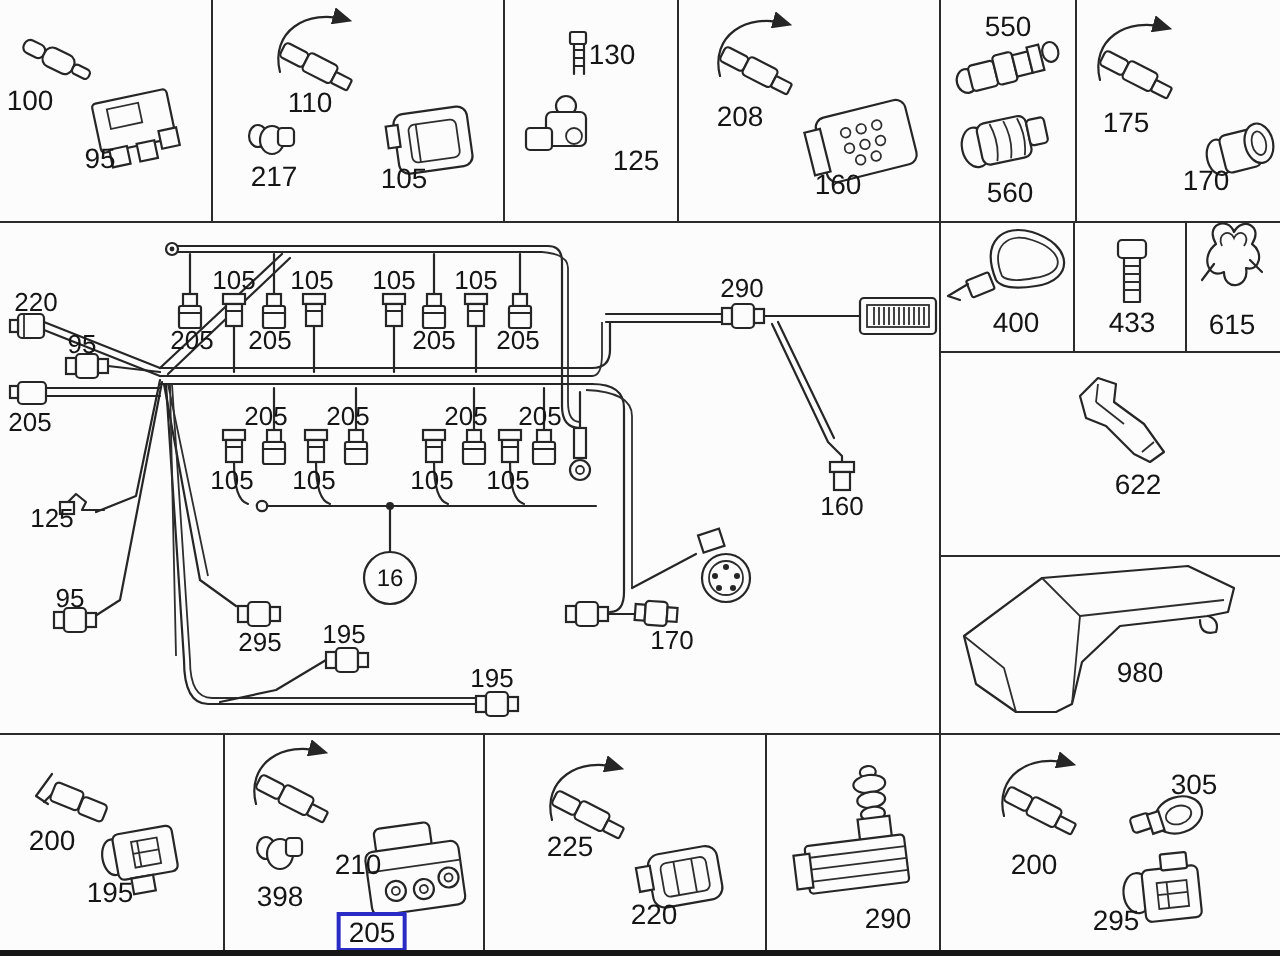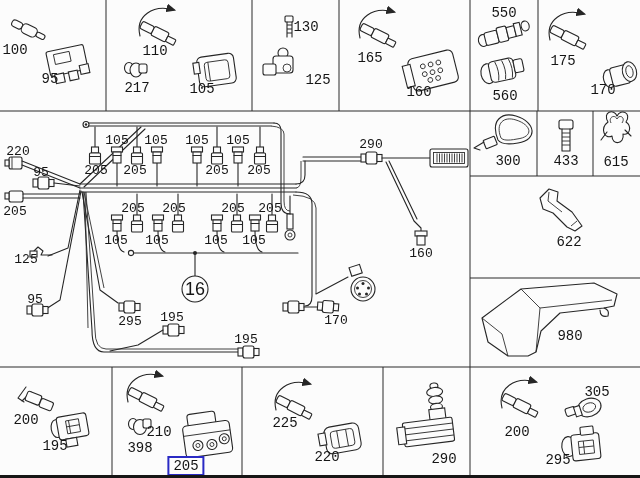--- a/index.html
+++ b/index.html
@@ -5,29 +5,28 @@
   html,body{margin:0;padding:0;background:#e8e8e8;}
   .stage{
     position:relative;width:640px;height:478px;background:#fcfcfc;
     font-family:"Liberation Sans",sans-serif;overflow:hidden;
   }
   .stage svg{position:absolute;left:0;top:0;}
   .lbl{
     position:absolute;transform:translate(-50%,-50%);
     font-size:14px;color:#151515;white-space:nowrap;line-height:1;
     user-select:none;
-    font-family:Liberation Mono, monospace;
   }
   .lbl.small{font-size:13px;}
   .lbl.sel{
     border:2px solid #2a2ac4;background:#fdfdfd;padding:1px 4px;
   }
   .callout{
     position:absolute;transform:translate(-50%,-50%);
-    font-size:18px;color:#151515;line-height:1;
+    font-size:12px;color:#151515;line-height:1;
   }
   .bottom-strip{position:absolute;left:0;top:475px;width:640px;height:3px;background:#161616;}
   
   .ln{stroke:#262626;stroke-width:1.1;fill:none;stroke-linecap:round;stroke-linejoin:round;}
   .thin{stroke:#2e2e2e;stroke-width:0.9;fill:none;}
   .wt{fill:#fcfcfc;stroke:#262626;stroke-width:1.1;}
   .fl{fill:#262626;stroke:none;}
   .grid{stroke:#2b2b2b;stroke-width:1;}
 </style>
 </head>
@@ -355,37 +354,37 @@
   </g>
 </svg>
 
   <span class="lbl" style="left:15px;top:50px">100</span>
   <span class="lbl" style="left:50px;top:79px">95</span>
   <span class="lbl" style="left:155px;top:51px">110</span>
   <span class="lbl" style="left:137px;top:88px">217</span>
   <span class="lbl" style="left:202px;top:89px">105</span>
   <span class="lbl" style="left:306px;top:27px">130</span>
   <span class="lbl" style="left:318px;top:80px">125</span>
-  <span class="lbl" style="left:370px;top:58px">165</span>
+  <span class="lbl" style="left:370px;top:58px">208</span>
   <span class="lbl" style="left:419px;top:92px">160</span>
   <span class="lbl" style="left:504px;top:13px">550</span>
   <span class="lbl" style="left:505px;top:96px">560</span>
   <span class="lbl" style="left:563px;top:61px">175</span>
   <span class="lbl" style="left:603px;top:90px">170</span>
 
-  <span class="lbl" style="left:508px;top:161px">300</span>
+  <span class="lbl" style="left:508px;top:161px">400</span>
   <span class="lbl" style="left:566px;top:161px">433</span>
   <span class="lbl" style="left:616px;top:162px">615</span>
   <span class="lbl" style="left:569px;top:242px">622</span>
   <span class="lbl" style="left:570px;top:336px">980</span>
 
   <span class="lbl" style="left:26px;top:420px">200</span>
   <span class="lbl" style="left:55px;top:446px">195</span>
   <span class="lbl" style="left:140px;top:448px">398</span>
-  <span class="lbl" style="left:159px;top:432px">210</span>
+  <span class="lbl" style="left:179px;top:432px">210</span>
   <span class="lbl sel" style="left:186px;top:466px">205</span>
   <span class="lbl" style="left:285px;top:423px">225</span>
   <span class="lbl" style="left:327px;top:457px">220</span>
   <span class="lbl" style="left:444px;top:459px">290</span>
   <span class="lbl" style="left:597px;top:392px">305</span>
   <span class="lbl" style="left:517px;top:432px">200</span>
   <span class="lbl" style="left:558px;top:460px">295</span>
 
   <span class="lbl small" style="left:18px;top:151px">220</span>
   <span class="lbl small" style="left:41px;top:172px">95</span>

